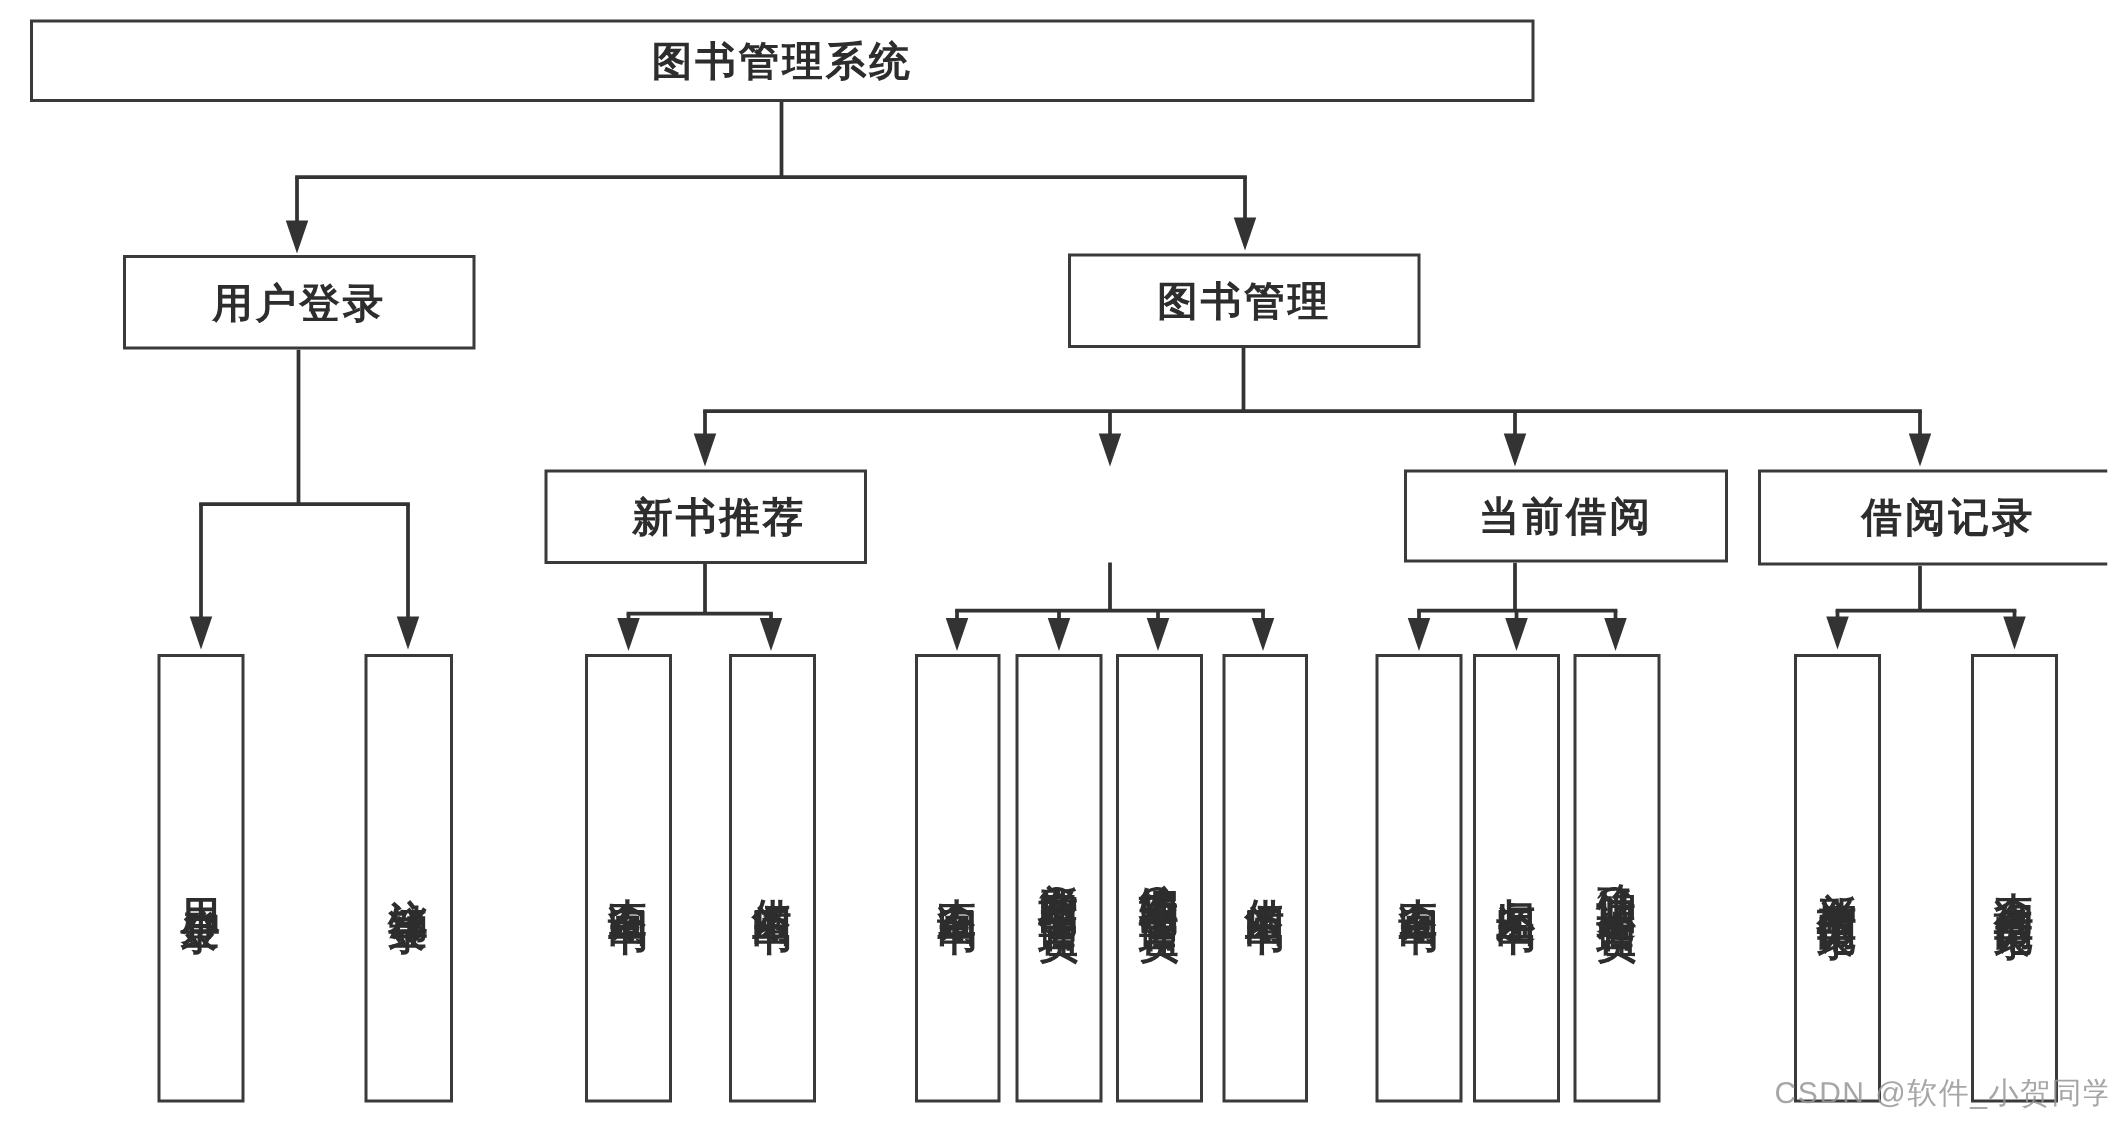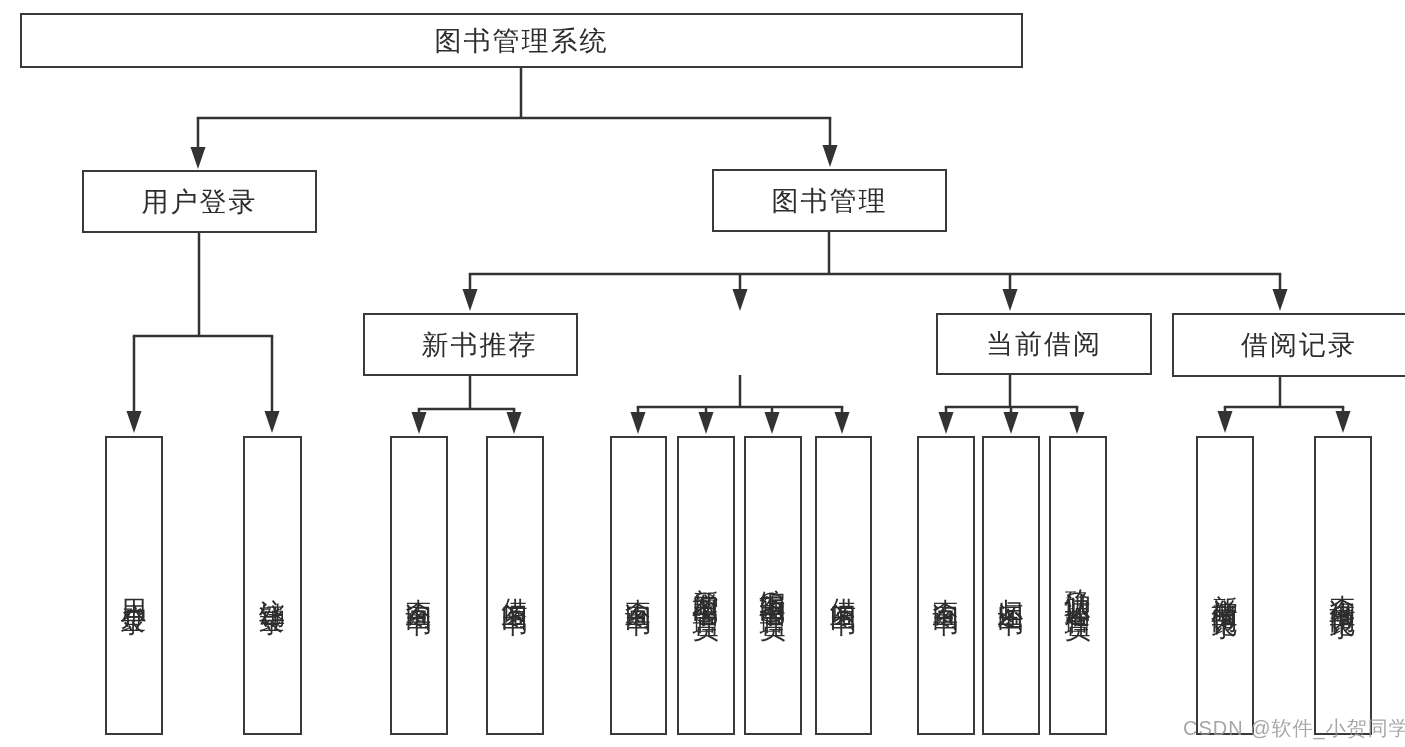--- a/index.html
+++ b/index.html
@@ -12,20 +12,21 @@
   }
   .node {
     position: absolute;
     box-sizing: border-box;
     border: 2.5px solid #3a3a3a;
     background: #ffffff;
     display: flex;
     align-items: center;
     justify-content: center;
     color: #2d2d2d;
+    font-weight: bold;
   }
   .hnode {
     font-size: 27px;
     letter-spacing: 2px;
     white-space: nowrap;
   }
   .leaf {
     top: 436px;
     height: 299px;
   }

